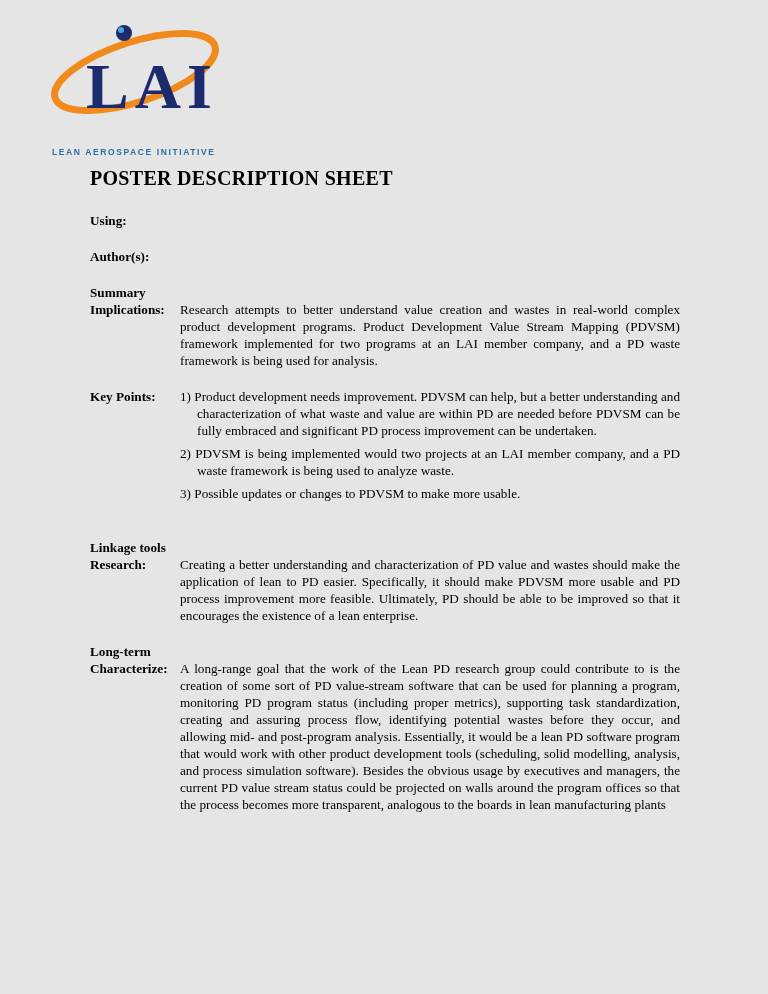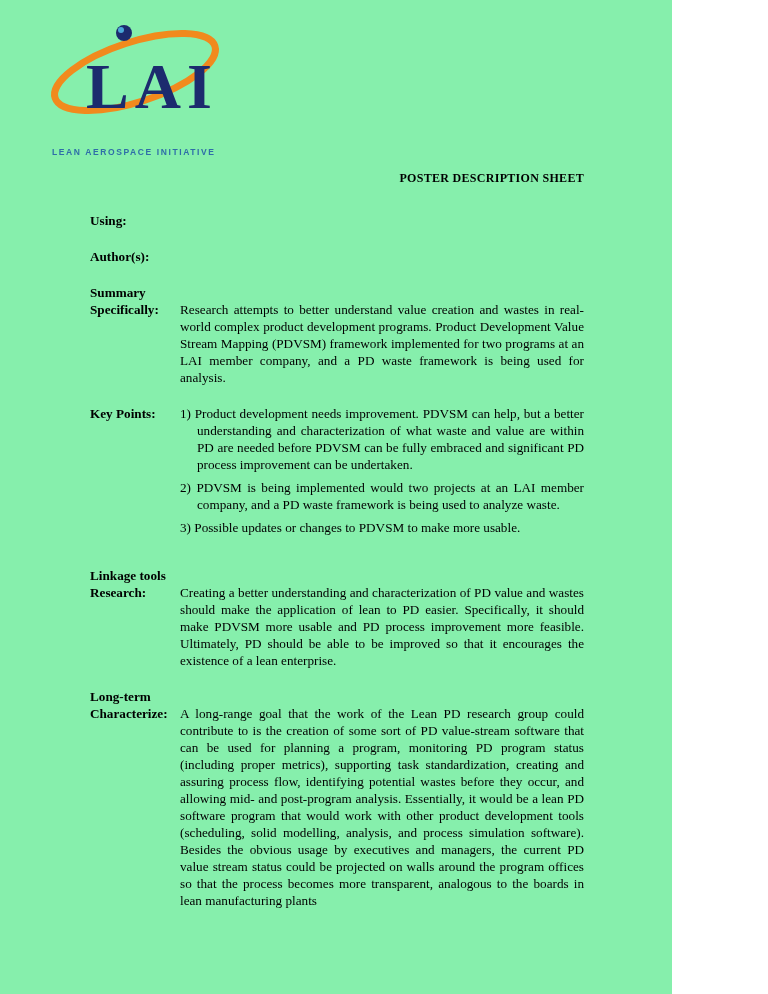--- a/index.html
+++ b/index.html
@@ -1,21 +1,21 @@
 <!DOCTYPE html>
 <html><head>
 <meta charset="utf-8">
 <style>
   * { box-sizing: border-box; }
   html, body { margin: 0; padding: 0; background: #ffffff; }
   .page {
     position: relative;
-    width: 672px;
+    width: 768px;
     height: 994px;
-    background: #86efac;
+    background: #e5e5e5;
     font-family: "Liberation Serif", serif;
     font-size: 13.2px;
     line-height: 17px;
     color: #000000;
     overflow: hidden;
   }
   .logo {
     position: absolute;
     top: 12px;
     left: 40px;
@@ -28,22 +28,22 @@
     letter-spacing: 1.6px;
     color: #2f6da8;
     margin-top: 16px;
     padding-left: 12px;
     white-space: nowrap;
   }
   .main {
     margin: 168px 88px 0 90px;
   }
   .page-title {
-    text-align: right;
-    font-size: 12px;
+    text-align: left;
+    font-size: 20px;
     font-weight: bold;
     line-height: 20px;
     letter-spacing: 0.3px;
     margin: 0 0 24px 0;
   }
   .row {
     display: flex;
     margin-bottom: 19px;
   }
   .label {
@@ -56,21 +56,21 @@
     min-width: 0;
   }
   .justify { text-align: justify; font-family: Liberation Serif, serif; }
   .pad-top { padding-top: 17px; }
   .kp-item {
     padding-left: 17px;
     text-indent: -17px;
     text-align: justify;
     margin-bottom: 6px;
   }
-  .kp-item:last-child { margin-bottom: 12px; }
+  .kp-item:last-child { margin-bottom: 18px; }
 </style>
 </head>
 <body>
 
 <div class="page">
 
   <div class="logo">
     <svg width="205" height="112" viewBox="0 0 205 112">
       <ellipse cx="95" cy="60" rx="84" ry="30" transform="rotate(-18 95 60)" fill="none" stroke-width="7" stroke="#f18a1d"></ellipse>
       <text x="46" y="96" font-family="'Liberation Serif', serif" font-weight="bold" font-size="64" letter-spacing="6" fill="#1c2b6e">LAI</text>
@@ -88,21 +88,21 @@
       <div class="label">Using:</div>
     </div>
 
     <div class="row">
       <div class="label">Author(s):</div>
     </div>
 
     <div class="row">
       <div class="label">
         <div>Summary</div>
-        <div>Specifically:</div>
+        <div>Implications:</div>
       </div>
       <div class="content justify pad-top">Research attempts to better understand value creation and wastes in real-world complex product development programs. Product Development Value Stream Mapping (PDVSM) framework implemented for two programs at an LAI member company, and a PD waste framework is being used for analysis.</div>
     </div>
 
     <div class="row">
       <div class="label">Key Points:</div>
       <div class="content">
         <div class="kp-item">
           <span>1)</span>
           <span>Product development needs improvement. PDVSM can help, but a better understanding and characterization of what waste and value are within PD are needed before PDVSM can be fully embraced and significant PD process improvement can be undertaken.</span>

